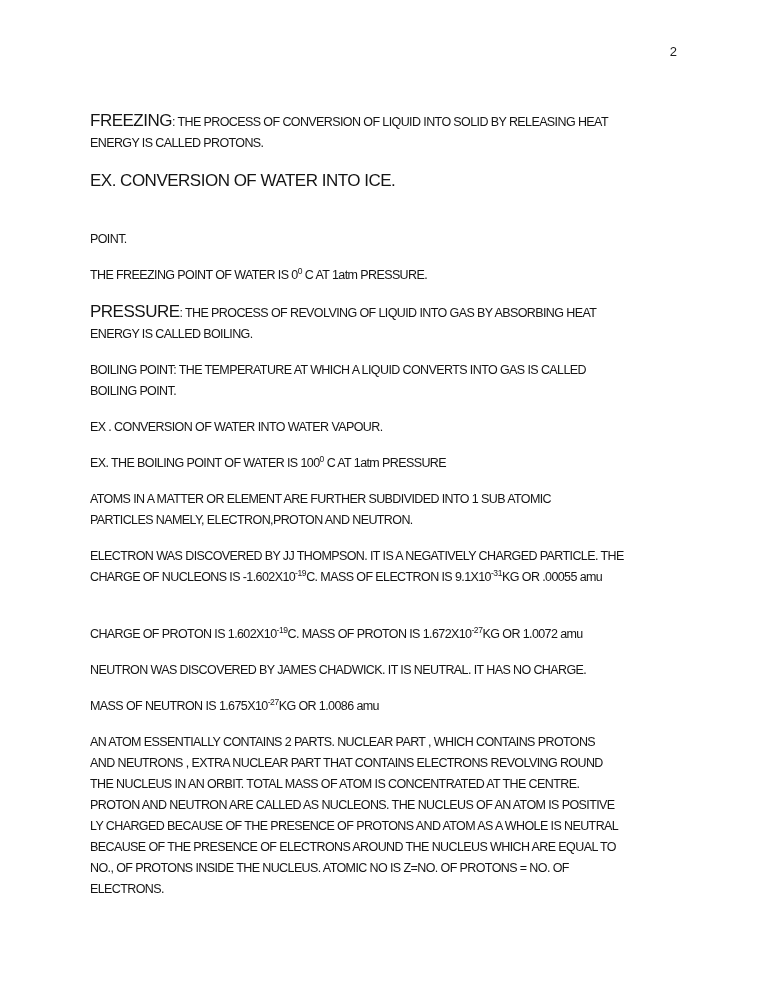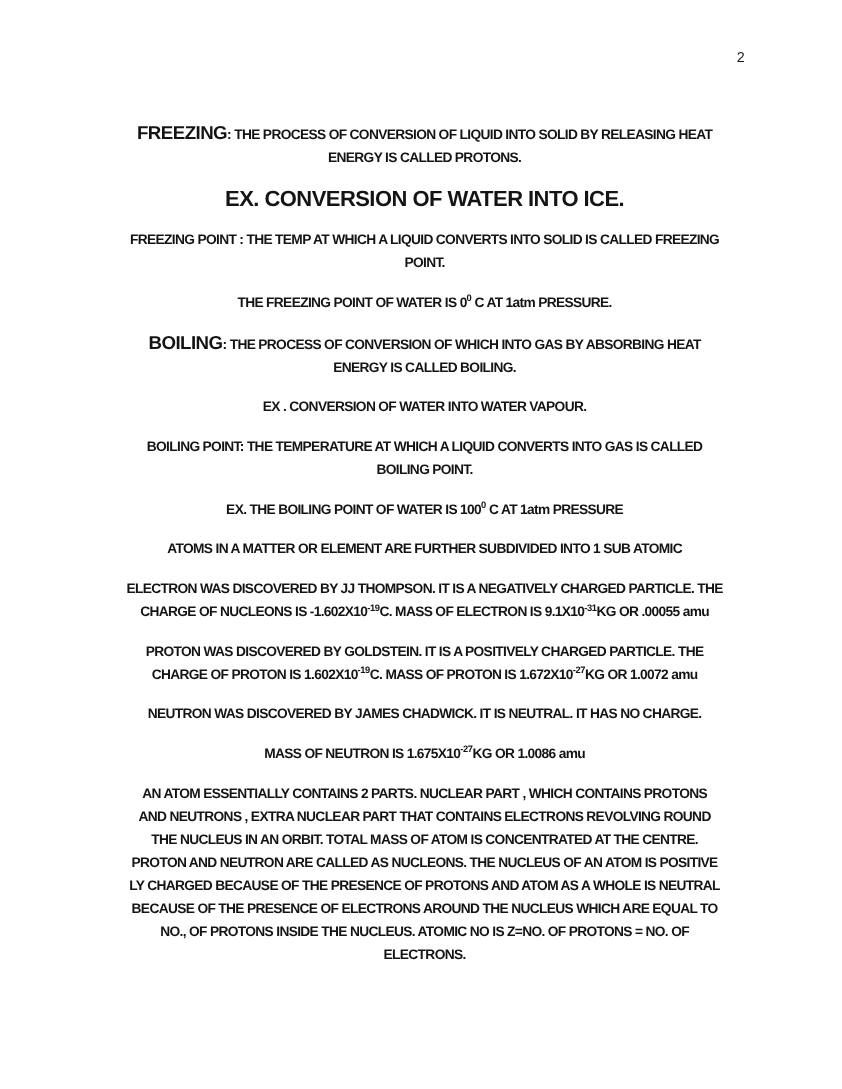--- a/index.html
+++ b/index.html
@@ -26,29 +26,28 @@
     letter-spacing: 0;
   }
   .content {
     position: absolute;
     top: 110px;
     left: 90px;
     width: 592px;
   }
   .para {
     font-size: 12.5px;
-    font-weight: 700;
+    font-weight: 400;
     line-height: 21px;
     letter-spacing: -0.6px;
     margin: 0 0 15px 0;
     white-space: nowrap;
-    text-align: center;
   }
   .para-large {
-    font-size: 20px;
+    font-size: 17px;
     line-height: 24px;
     letter-spacing: -0.5px;
   }
   .term {
     font-size: 17px;
     letter-spacing: -0.5px;
   }
   sup {
     font-size: 8.5px;
     letter-spacing: -0.4px;
@@ -62,37 +61,37 @@
 <div class="page">
 
   <div class="page-number">2</div>
 
   <div class="content">
 
     <p class="para"><span class="term">FREEZING</span><span>: THE PROCESS OF CONVERSION OF LIQUID INTO SOLID BY RELEASING HEAT</span><br><span>ENERGY IS CALLED PROTONS.</span></p>
 
     <p class="para para-large"><span>EX. CONVERSION OF WATER INTO ICE.</span></p>
 
-    <p class="para"><span>FREEZING POINT : THE TEMP AT WHICH A LIQUID CONVERTS INTO SOLID IS CALLED FREEZING</span><br><span>POINT.</span></p>
+    <p class="para"><br><span>POINT.</span></p>
 
     <p class="para"><span>THE FREEZING POINT OF WATER IS  0</span><sup>0</sup><span> C AT 1atm PRESSURE.</span></p>
 
-    <p class="para"><span class="term">BOILING</span><span>: THE PROCESS OF CONVERSION OF WHICH INTO GAS BY ABSORBING HEAT</span><br><span>ENERGY IS CALLED BOILING.</span></p>
+    <p class="para"><span class="term">PRESSURE</span><span>: THE PROCESS OF REVOLVING OF LIQUID INTO GAS BY ABSORBING HEAT</span><br><span>ENERGY IS CALLED BOILING.</span></p>
+
+    <p class="para"><span>BOILING POINT: THE TEMPERATURE AT WHICH A LIQUID CONVERTS INTO GAS IS CALLED</span><br><span>BOILING POINT.</span></p>
 
     <p class="para"><span>EX . CONVERSION OF WATER INTO WATER VAPOUR.</span></p>
 
-    <p class="para"><span>BOILING POINT: THE TEMPERATURE AT WHICH A LIQUID CONVERTS INTO GAS IS CALLED</span><br><span>BOILING POINT.</span></p>
-
     <p class="para"><span>EX.  THE BOILING POINT OF WATER IS 100</span><sup>0</sup><span> C AT 1atm PRESSURE</span></p>
 
-    <p class="para"><span>ATOMS IN A MATTER OR ELEMENT ARE FURTHER SUBDIVIDED INTO 1 SUB ATOMIC</span><br></p>
+    <p class="para"><span>ATOMS IN A MATTER OR ELEMENT ARE FURTHER SUBDIVIDED INTO 1 SUB ATOMIC</span><br><span>PARTICLES NAMELY, ELECTRON,PROTON AND NEUTRON.</span></p>
 
     <p class="para"><span>ELECTRON WAS DISCOVERED BY JJ THOMPSON. IT IS A NEGATIVELY CHARGED PARTICLE. THE</span><br><span>CHARGE OF NUCLEONS IS -1.602X10</span><sup>-19</sup><span>C. MASS OF ELECTRON IS 9.1X10</span><sup>-31</sup><span>KG OR .00055 amu</span></p>
 
-    <p class="para"><span>PROTON WAS DISCOVERED BY GOLDSTEIN. IT IS A POSITIVELY CHARGED PARTICLE. THE</span><br><span>CHARGE OF PROTON IS 1.602X10</span><sup>-19</sup><span>C. MASS OF PROTON IS 1.672X10</span><sup>-27</sup><span>KG OR 1.0072 amu</span></p>
+    <p class="para"><br><span>CHARGE OF PROTON IS 1.602X10</span><sup>-19</sup><span>C. MASS OF PROTON IS 1.672X10</span><sup>-27</sup><span>KG OR 1.0072 amu</span></p>
 
     <p class="para"><span>NEUTRON WAS DISCOVERED BY JAMES CHADWICK. IT IS NEUTRAL. IT HAS NO CHARGE.</span></p>
 
     <p class="para"><span>MASS OF NEUTRON IS 1.675X10</span><sup>-27</sup><span>KG OR 1.0086 amu</span></p>
 
     <p class="para"><span>AN ATOM ESSENTIALLY CONTAINS 2 PARTS. NUCLEAR PART , WHICH CONTAINS PROTONS</span><br><span>AND NEUTRONS , EXTRA NUCLEAR PART THAT CONTAINS ELECTRONS REVOLVING ROUND</span><br><span>THE NUCLEUS IN AN ORBIT. TOTAL MASS OF ATOM IS CONCENTRATED AT THE CENTRE.</span><br><span>PROTON AND NEUTRON ARE CALLED AS NUCLEONS. THE NUCLEUS OF AN ATOM IS POSITIVE</span><br><span>LY CHARGED BECAUSE OF THE PRESENCE OF PROTONS AND ATOM AS A WHOLE IS NEUTRAL</span><br><span>BECAUSE OF THE PRESENCE OF ELECTRONS AROUND THE NUCLEUS WHICH ARE EQUAL TO</span><br><span>NO., OF PROTONS INSIDE THE NUCLEUS. ATOMIC NO IS Z=NO. OF PROTONS = NO. OF</span><br><span>ELECTRONS.</span></p>
 
   </div>
 </div>
 

